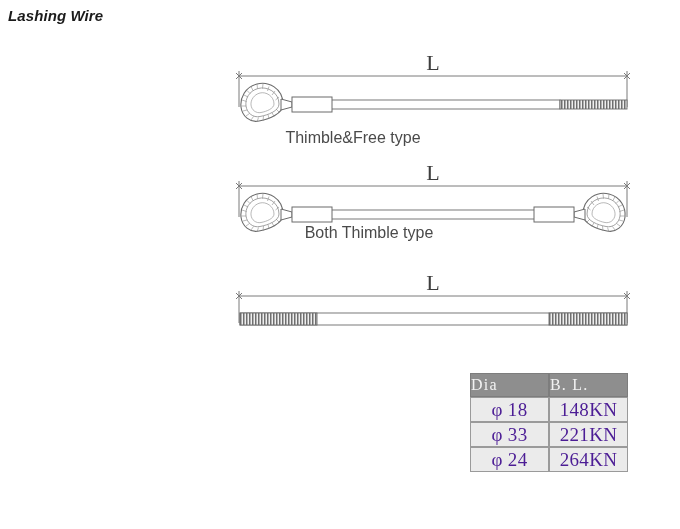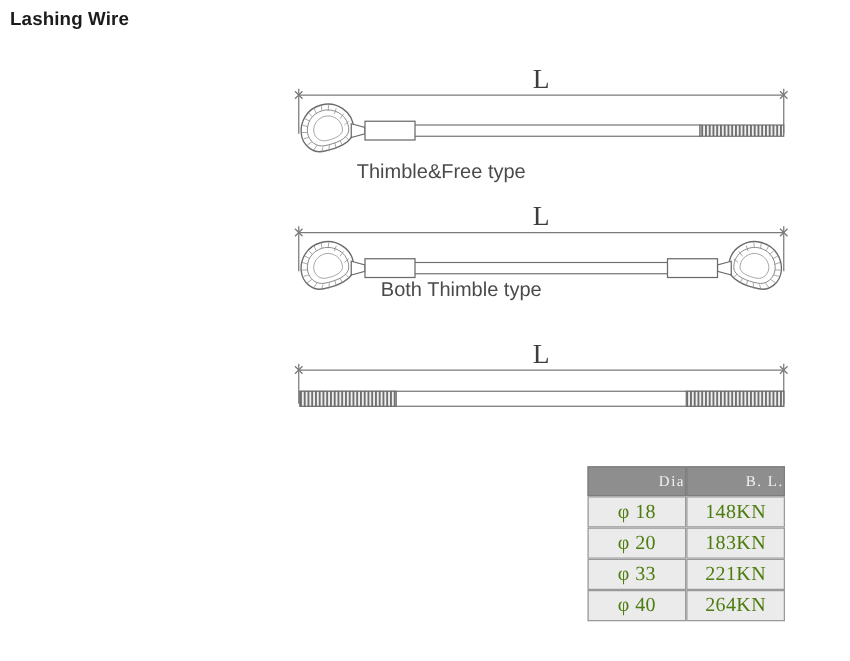--- a/index.html
+++ b/index.html
@@ -21,20 +21,21 @@
   #page-title {
     position: absolute;
     left: 8px;
     top: 7px;
     font-family: "Liberation Sans", sans-serif;
     font-size: 15px;
     font-weight: bold;
     color: #1b1b1b;
     letter-spacing: 0.1px;
     white-space: nowrap;
+    font-style: italic;
   }
 
   
   .diagram {
     position: absolute;
     left: 0;
     width: 680px;
   }
   #diagram-0 { top: 55px;  height: 100px; }
   #diagram-1 { top: 165px; height: 100px; }
@@ -73,34 +74,34 @@
     font-family: "Liberation Serif", serif;
   }
   #spec-table col.col-dia { width: 79px; }
   #spec-table col.col-bl  { width: 79px; }
 
   #spec-table th {
     height: 22px;
     background: #8e8e8e;
     color: #f2f2f2;
     font-family: "Liberation Serif", serif;
-    font-size: 12px;
+    font-size: 16px;
     font-weight: normal;
     letter-spacing: 1.2px;
-    text-align: right;
+    text-align: left;
     border: 1px solid #7d7d7d;
     padding: 0;
     margin-left: 27px;
   }
   #spec-table td {
     height: 23px;
     background: #ebebeb;
-    color: #4d7c0f;
+    color: #4c1d95;
     font-family: "Liberation Serif", serif;
-    font-size: 16px;
+    font-size: 19px;
     text-align: center;
     border: 1px solid #9a9a9a;
     padding: 0;
     letter-spacing: 0.3px;
   }
 </style>
 </head>
 <body>
 
 <div id="page-title">Lashing Wire</div>
@@ -280,25 +281,21 @@
       <th>Dia</th>
       <th>B. L.</th>
     </tr>
   </thead>
   <tbody>
     <tr>
       <td>φ 18</td>
       <td>148KN</td>
     </tr>
     <tr>
-      <td>φ 20</td>
-      <td>183KN</td>
-    </tr>
-    <tr>
       <td>φ 33</td>
       <td>221KN</td>
     </tr>
     <tr>
-      <td>φ 40</td>
+      <td>φ 24</td>
       <td>264KN</td>
     </tr>
   </tbody>
 </table>
 
 </body></html>

